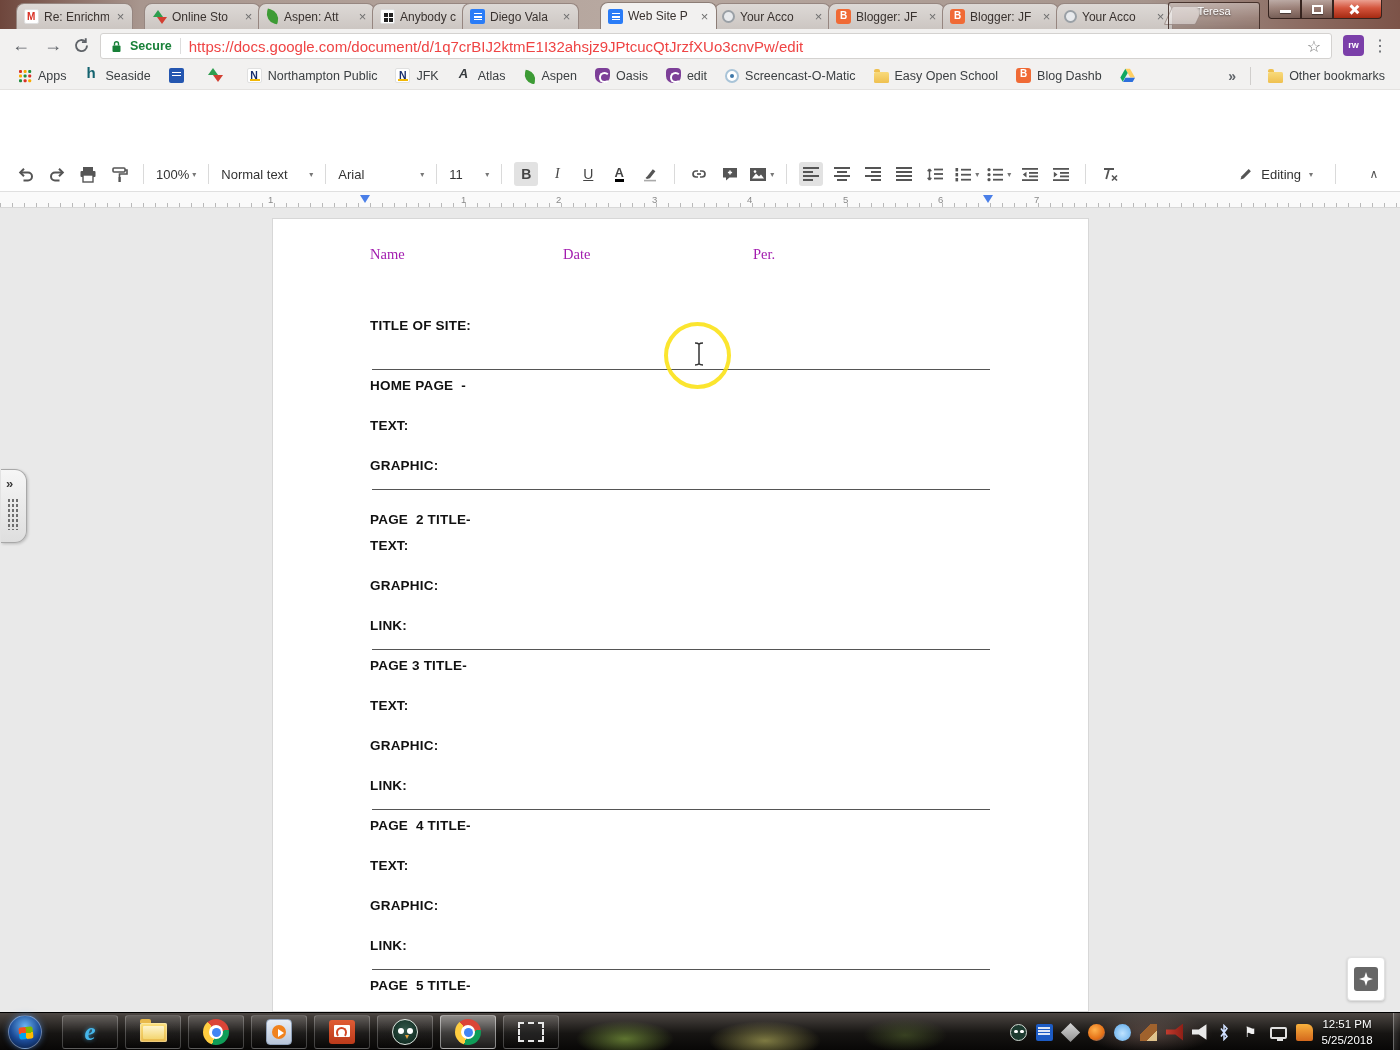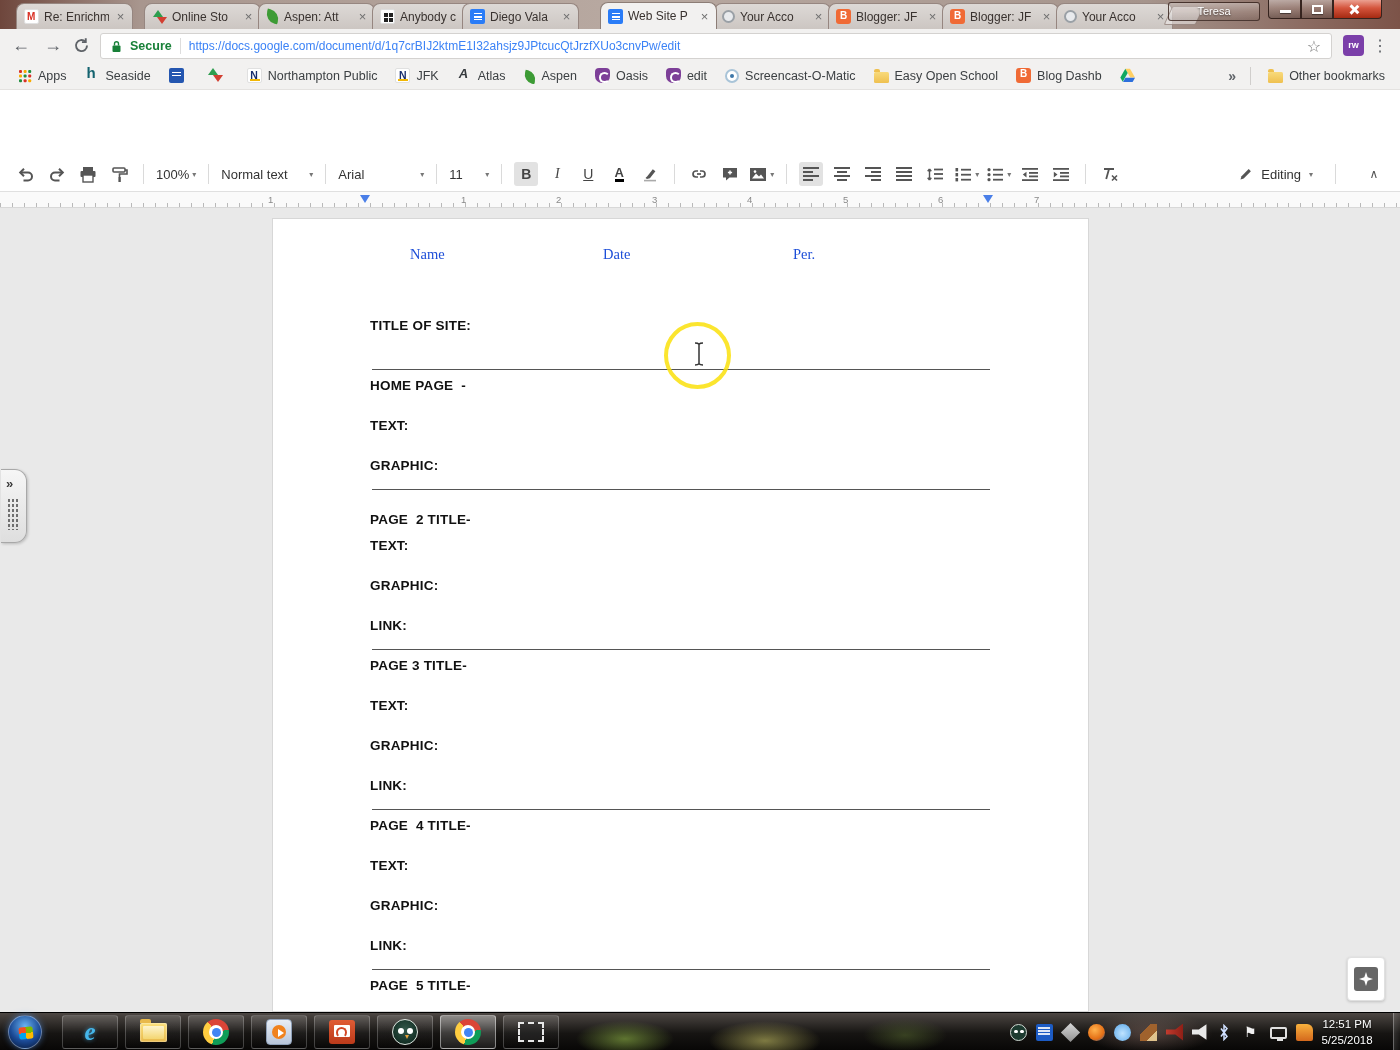--- a/index.html
+++ b/index.html
@@ -11,21 +11,21 @@
   .tabstrip { position:absolute; left:0; top:0; width:1400px; height:29px;
     background:linear-gradient(90deg,#6e463c,#a8968e 10%,#b8a9a1 45%,#a5948c 82%,#7c5348); }
   .tab { position:absolute; top:3px; height:26px; width:117px; border-radius:8px 8px 0 0;
     background:linear-gradient(#ddd9d6,#ccc6c2); border:1px solid #968680; border-bottom:none;
     display:flex; align-items:center; padding:0 5px 0 7px; gap:5px; font-size:12px; color:#39322f; }
   .tab.active { background:#f2f1f0; border-color:#8c7d76; z-index:6; height:27px; top:2px; }
   .tab-title { flex:1; white-space:nowrap; overflow:hidden; }
   .tab-close { color:#6f6f6f; font-size:13px; width:13px; text-align:center; line-height:13px; border-radius:50%; }
   .newtab { position:absolute; left:1168px; top:6px; width:32px; height:19px; background:rgba(236,232,230,.6);
     border-radius:2px; transform:skewX(-25deg); border:1px solid rgba(120,100,92,.6); }
-  .profile-btn { position:absolute; right:140px; top:2px; height:19px; min-width:92px; text-align:center;
+  .profile-btn { position:absolute; right:140px; top:2px; height:32px; min-width:92px; text-align:center;
     color:#fff; font-size:11px; line-height:16px; padding:0 14px;
     background:linear-gradient(rgba(255,255,255,.35),rgba(255,255,255,.1) 50%,rgba(0,0,0,.08));
     border:1px solid rgba(58,38,32,.85); border-radius:3px; text-shadow:0 1px 2px rgba(0,0,0,.6); }
   .wc { position:absolute; top:0; height:19px; border:1px solid #35231e; border-top:none;
     background:linear-gradient(rgba(255,255,255,.4),rgba(255,255,255,.12) 45%,rgba(0,0,0,.18)); }
   .wc-min { right:99px; width:33px; border-radius:0 0 0 4px; }
   .wc-max { right:67px; width:32px; }
   .wc-close { right:18px; width:49px; border-radius:0 0 4px 0;
     background:linear-gradient(#eba091,#d4543c 45%,#a52a12); }
   .wc-min i { position:absolute; left:11px; bottom:5px; width:11px; height:3px; background:#fff; box-shadow:0 1px 1px rgba(0,0,0,.5); }
@@ -53,21 +53,21 @@
 
   
   .addrbar { position:absolute; left:0; top:29px; width:1400px; height:33px; background:#f2f1f0; }
   .navbtn { position:absolute; top:3px; font-size:18px; color:#5f6368; width:26px; height:26px; text-align:center; line-height:26px; }
   .nav-back { left:8px; } .nav-fwd { left:40px; }
   .nav-reload { left:72px; top:8px; width:18px; height:18px; line-height:0; }
   .omnibox { position:absolute; left:100px; top:4px; width:1232px; height:26px; background:#fff;
     border:1px solid #d4d2d0; border-radius:3px; display:flex; align-items:center; padding:0 10px; gap:8px; }
   .secure-label { color:#188038; font-size:12.5px;font-weight:bold; }
   .omni-sep { width:1px; height:16px; background:#ddd; }
-  .url-text { font-size:12px; color:#3b82f6; white-space:nowrap; overflow:hidden; flex:1; }
+  .url-text { font-size:15px; color:#ef4444; white-space:nowrap; overflow:hidden; flex:1; }
   .omni-star { color:#757575; font-size:16px; margin-left:auto; }
   .ext-rw { position:absolute; right:36px; top:6px; width:21px; height:21px; background:#7b3fa9; border-radius:4px;
     color:#fff; font-size:9px; font-weight:bold; text-align:center; line-height:21px; }
   .menu-dots { position:absolute; right:10px; top:4px; font-size:16px; color:#5f6368; width:20px; text-align:center; line-height:26px; }
 
   
   .bookmarksbar { position:absolute; left:0; top:62px; width:1400px; height:28px; background:#f2f1f0;
     display:flex; align-items:center; padding:0 10px; gap:4px; border-bottom:1px solid #e4e2e0; }
   .bm { display:flex; align-items:center; gap:6px; font-size:12.5px; color:#3c4043; padding:3px 7px; border-radius:3px; white-space:nowrap; }
   .bmi { width:15px; height:15px; position:relative; flex:none; }
@@ -142,21 +142,21 @@
 
   
   .ruler { position:absolute; left:0; top:192px; width:1400px; height:16px; background:#fafafa; border-bottom:1px solid #d8d8d8;
     background-image:repeating-linear-gradient(90deg, #b9b9b9 0 1px, transparent 1px 11.93px); background-size:100% 4px; background-position:0 11px; background-repeat:no-repeat; }
   .ruler-num { position:absolute; top:2px; font-size:9.5px; color:#888; }
   .rmark { position:absolute; top:3px; width:0; height:0; border-left:5px solid transparent; border-right:5px solid transparent; border-top:8px solid #4a7fe8; }
 
   
   .canvas { position:absolute; left:0; top:208px; width:1400px; height:804px; background:#e9e9e9; }
   .page { position:absolute; left:272px; top:10px; width:817px; height:794px; background:#fff; border:1px solid #d7d7d7; }
-  .serif-row span { position:absolute; font-family:"Liberation Serif",serif; font-size:14.5px; color:#1d4ed8;margin-left:40px; }
+  .serif-row span { position:absolute; font-family:"Liberation Serif",serif; font-size:14.5px; color:#a21caf; }
   .dline { position:absolute; left:97px; font-size:13.5px; font-weight:bold; color:#111; white-space:pre; letter-spacing:.2px; }
   .uline { position:absolute; left:99px; width:618px; height:1px; background:#555; }
   .rw-sidetab { position:absolute; left:1px; top:261px; width:26px; height:74px; background:linear-gradient(#f6f6f6,#dedede);
     border:1px solid #a8a8a8; border-left:none; border-radius:0 12px 12px 0; box-shadow:1px 1px 3px rgba(0,0,0,.2); }
   .rw-sidetab .arr { position:absolute; left:5px; top:6px; color:#3a3a3a; font-size:13px; font-weight:bold; letter-spacing:-1px; }
   .rw-sidetab .dots { position:absolute; left:6px; top:28px; width:12px; height:32px;
     background-image:radial-gradient(#6f6f6f 1.1px, transparent 1.2px); background-size:4px 5px; }
   .highlight-circle { position:absolute; left:664px; top:114px; width:67px; height:67px; border-radius:50%;
     border:4px solid rgba(250,225,10,.85); }
   .ibeam { position:absolute; left:692px; top:133px; }

